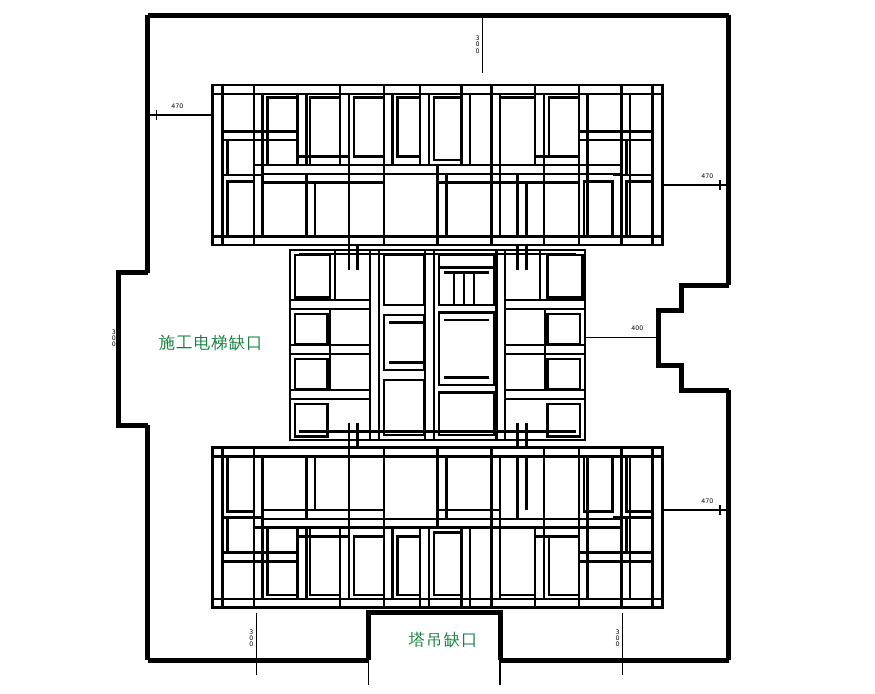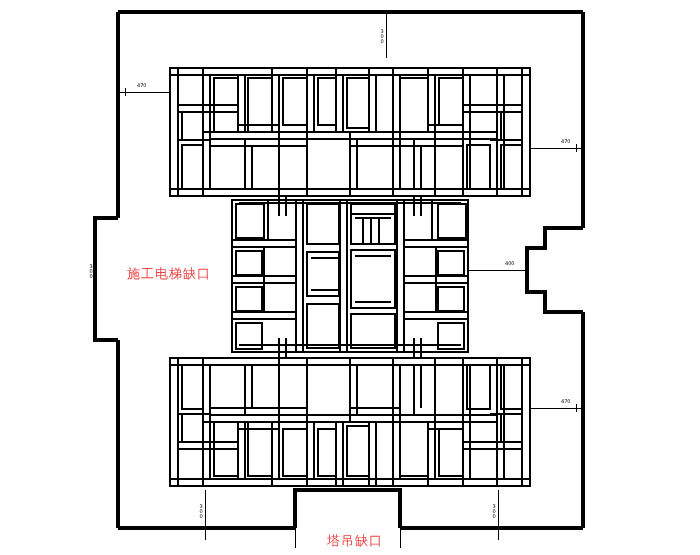--- a/index.html
+++ b/index.html
@@ -1,26 +1,26 @@
 <!DOCTYPE html>
 <html><head>
 <meta charset="utf-8">
 <style>
   html,body{margin:0;padding:0;background:#ffffff;}
   body{width:700px;height:555px;overflow:hidden;
        font-family:"Liberation Sans","DejaVu Sans",sans-serif;}
   #stage{position:relative;width:700px;height:555px;background:#fff;}
   #plan{position:absolute;left:0;top:0;}
-  .lbl{position:absolute;color:#ef4444;white-space:nowrap;}
+  .lbl{position:absolute;color:#15803d;white-space:nowrap;}
   .cjk{font-family:"DejaVu Sans",sans-serif;font-size:13px;letter-spacing:1px;}
   .dim{font-family:"DejaVu Sans",sans-serif;font-size:5px;color:#000;}
   .dimv{font-family:"DejaVu Sans",sans-serif;font-size:5px;color:#000;
         writing-mode:vertical-rl;text-orientation:upright;letter-spacing:-1px;}
   #lbl-elev{left:127px;top:265px;}
-  #lbl-crane{left:327px;top:532px;}
+  #lbl-crane{left:327px;top:503px;}
 </style>
 </head>
 <body>
 
 <div id="stage">
 
 <svg id="plan" width="700" height="555" viewBox="0 0 700 555" shape-rendering="crispEdges">
 
   <g fill="none" stroke="#000" stroke-width="4">
 

